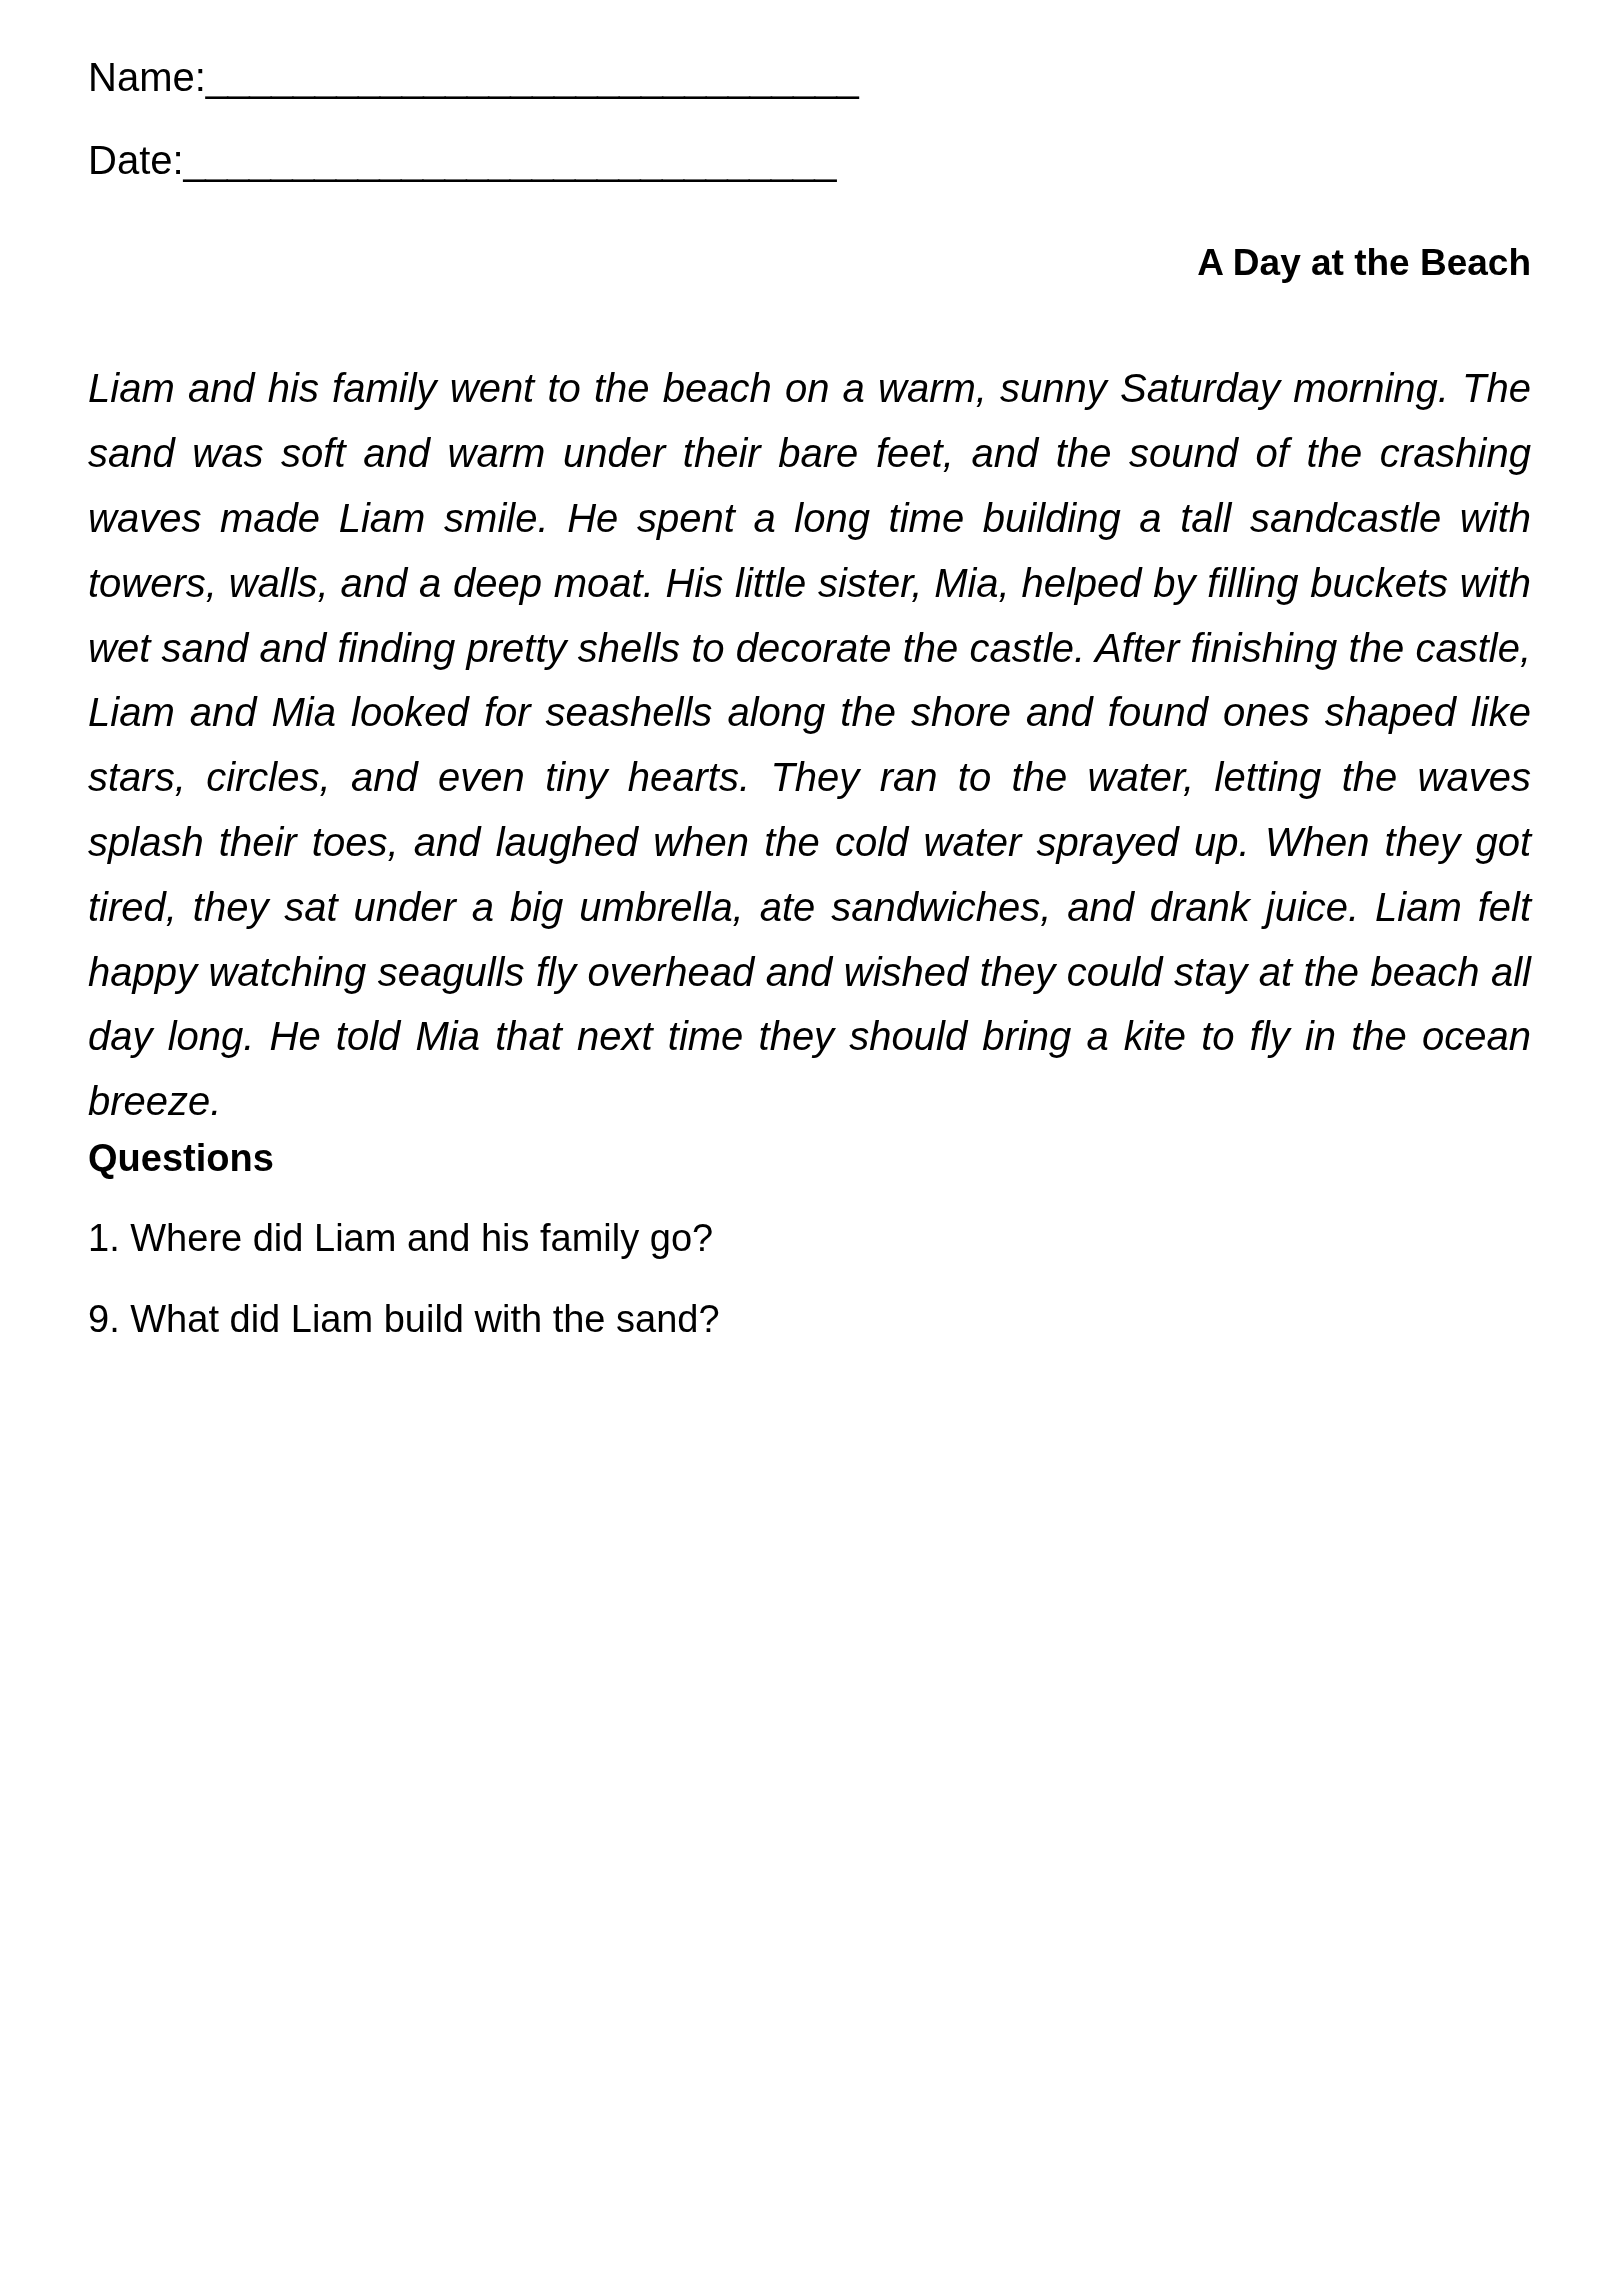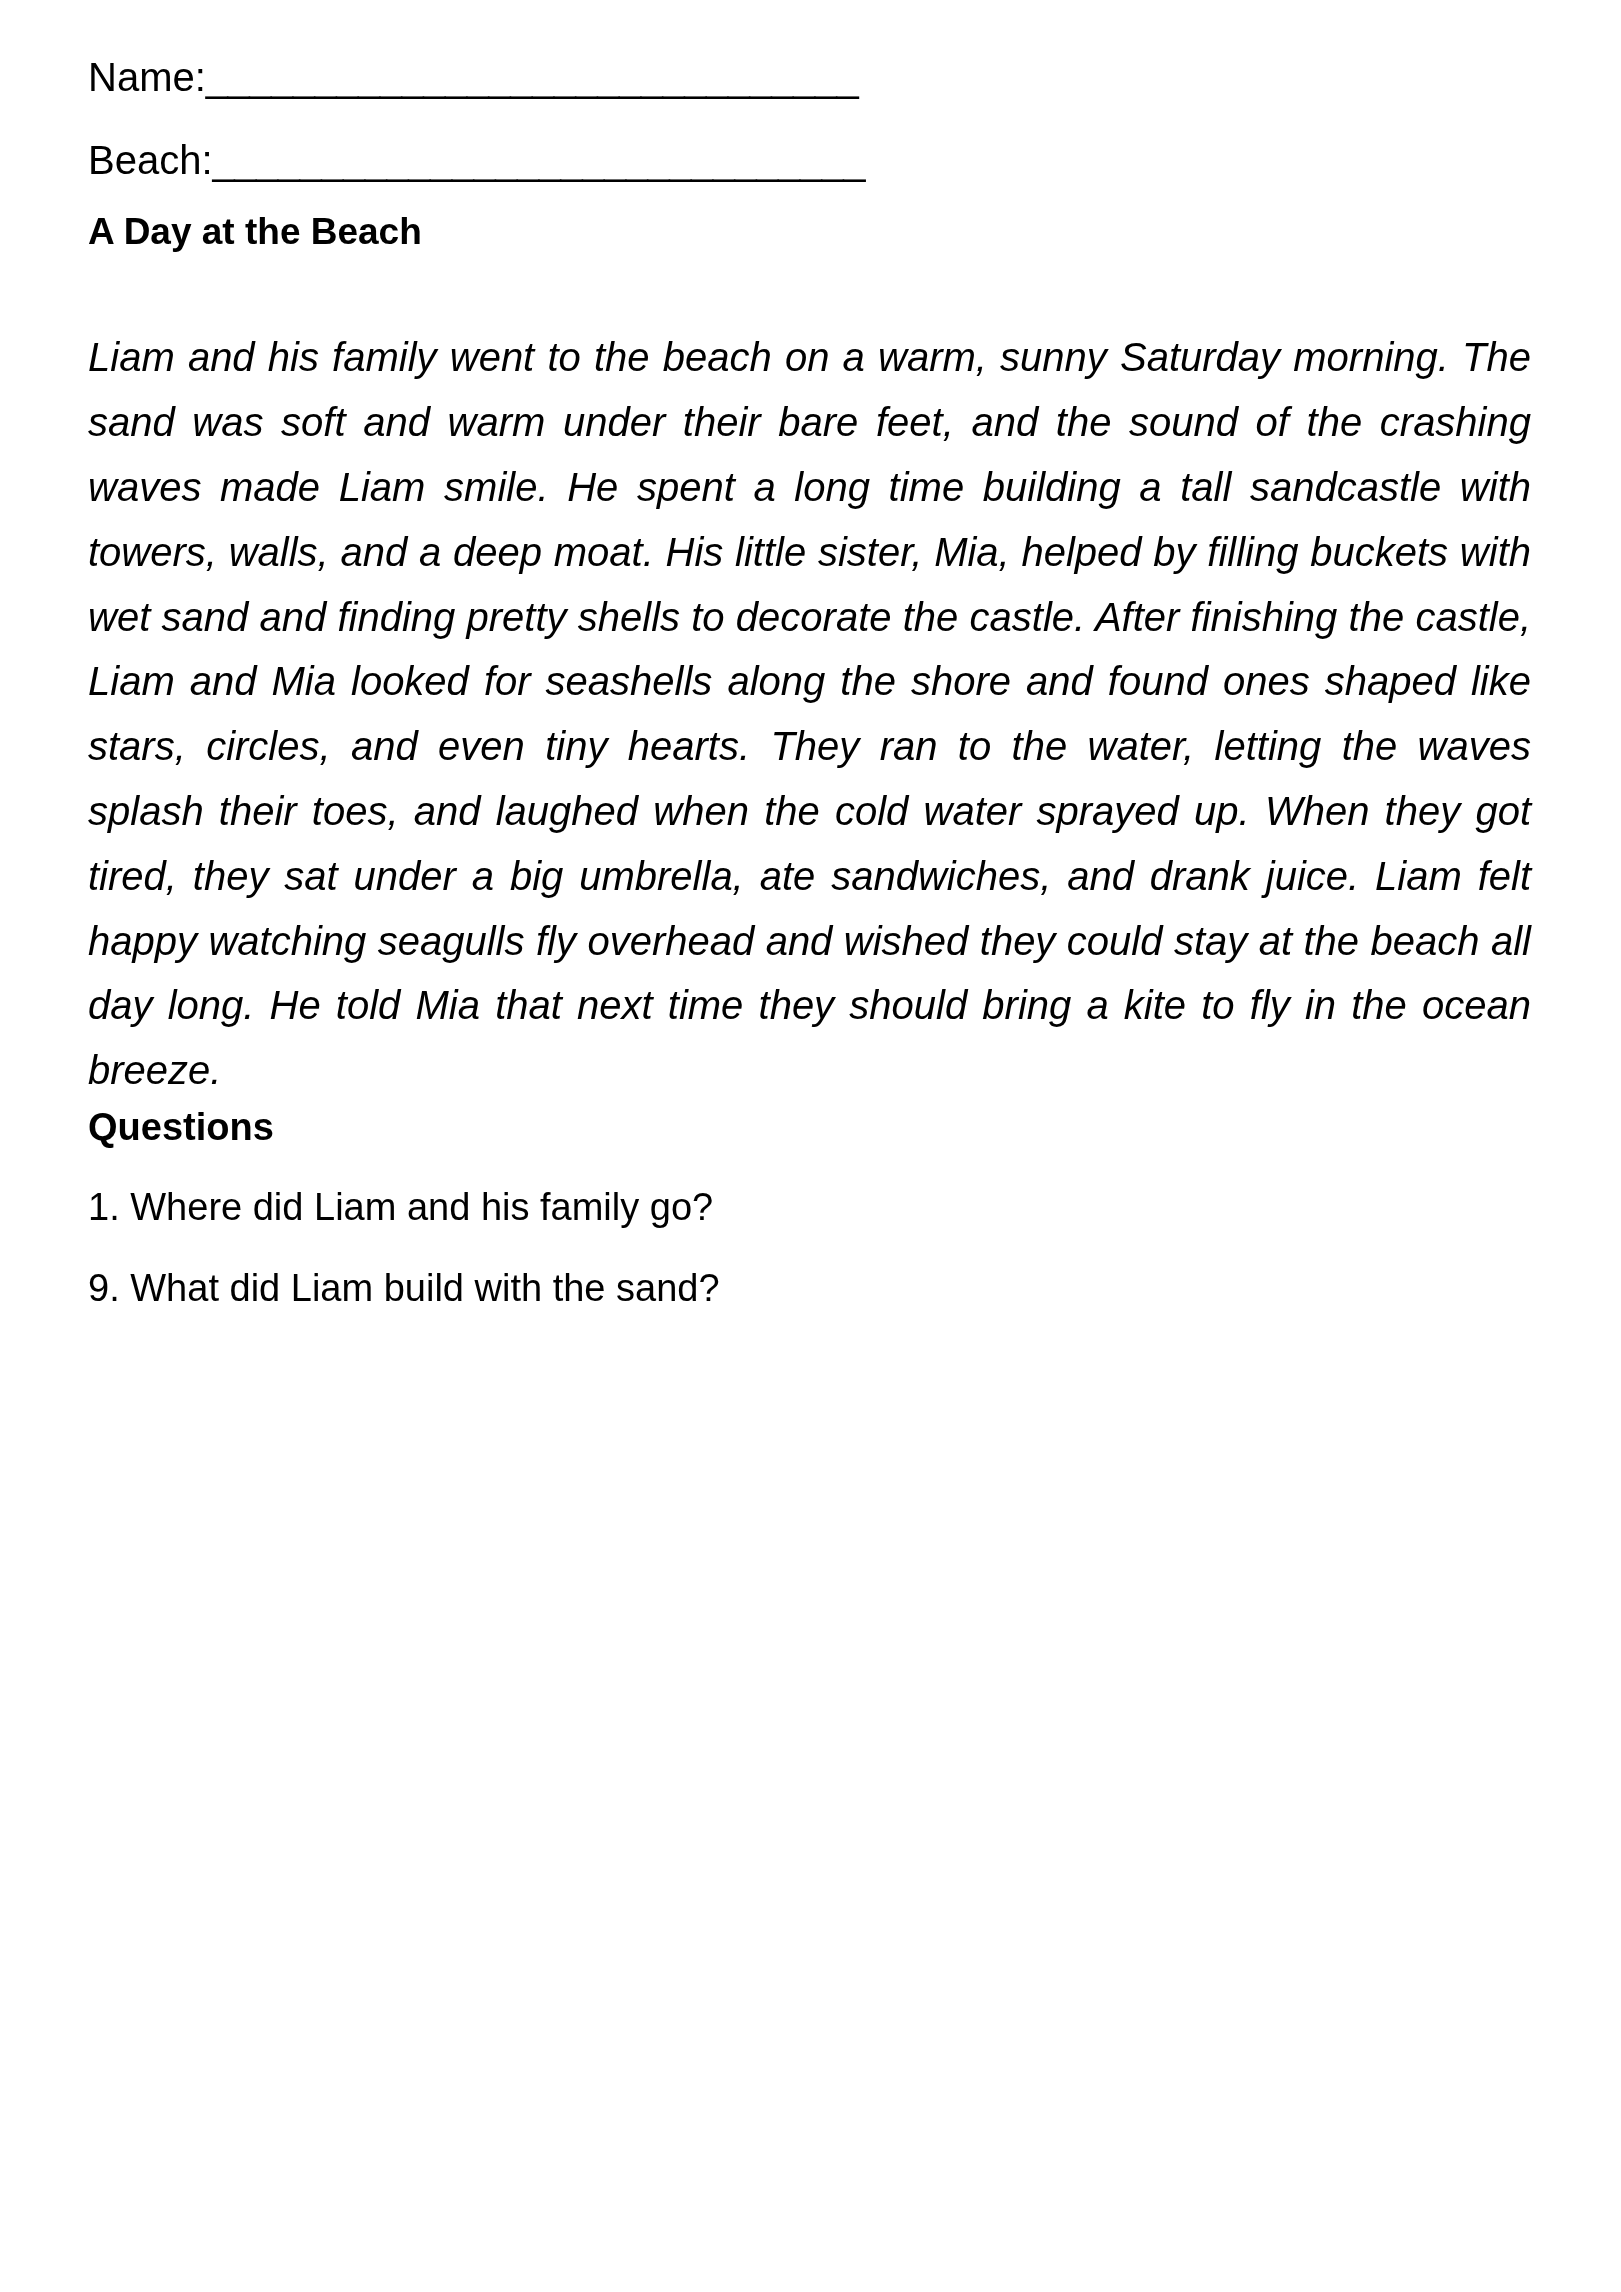--- a/index.html
+++ b/index.html
@@ -39,22 +39,22 @@
   .field-label {
     font-size: 40px;
   }
   .field-blank {
     font-size: 40px;
     letter-spacing: -0.5px;
   }
 
   
   .doc-title {
-    margin-top: 30px;
-    text-align: left;
+    margin-top: 61px;
+    text-align: right;
     font-size: 37px;
     font-weight: bold;
     line-height: 1.2;
   }
 
   
   .passage {
     margin-top: 71px;
     font-size: 40px;
     line-height: 1.62;
@@ -81,21 +81,21 @@
 <body>
 
 <div class="page">
   <div class="content">
 
     <div class="field-row name">
       <span class="field-label">Name:</span><span class="field-blank">______________________________</span>
     </div>
 
     <div class="field-row date">
-      <span class="field-label">Beach:</span><span class="field-blank">______________________________</span>
+      <span class="field-label">Date:</span><span class="field-blank">______________________________</span>
     </div>
 
     <div class="doc-title">A Day at the Beach</div>
 
     <div class="passage">Liam and his family went to the beach on a warm, sunny Saturday morning. The sand was soft and warm under their bare feet, and the sound of the crashing waves made Liam smile. He spent a long time building a tall sandcastle with towers, walls, and a deep moat. His little sister, Mia, helped by filling buckets with wet sand and finding pretty shells to decorate the castle. After finishing the castle, Liam and Mia looked for seashells along the shore and found ones shaped like stars, circles, and even tiny hearts. They ran to the water, letting the waves splash their toes, and laughed when the cold water sprayed up. When they got tired, they sat under a big umbrella, ate sandwiches, and drank juice. Liam felt happy watching seagulls fly overhead and wished they could stay at the beach all day long. He told Mia that next time they should bring a kite to fly in the ocean breeze.</div>
 
     <div class="questions-heading">Questions</div>
 
     <div class="question-item">1. Where did Liam and his family go?</div>
     <div class="question-item">9. What did Liam build with the sand?</div>

